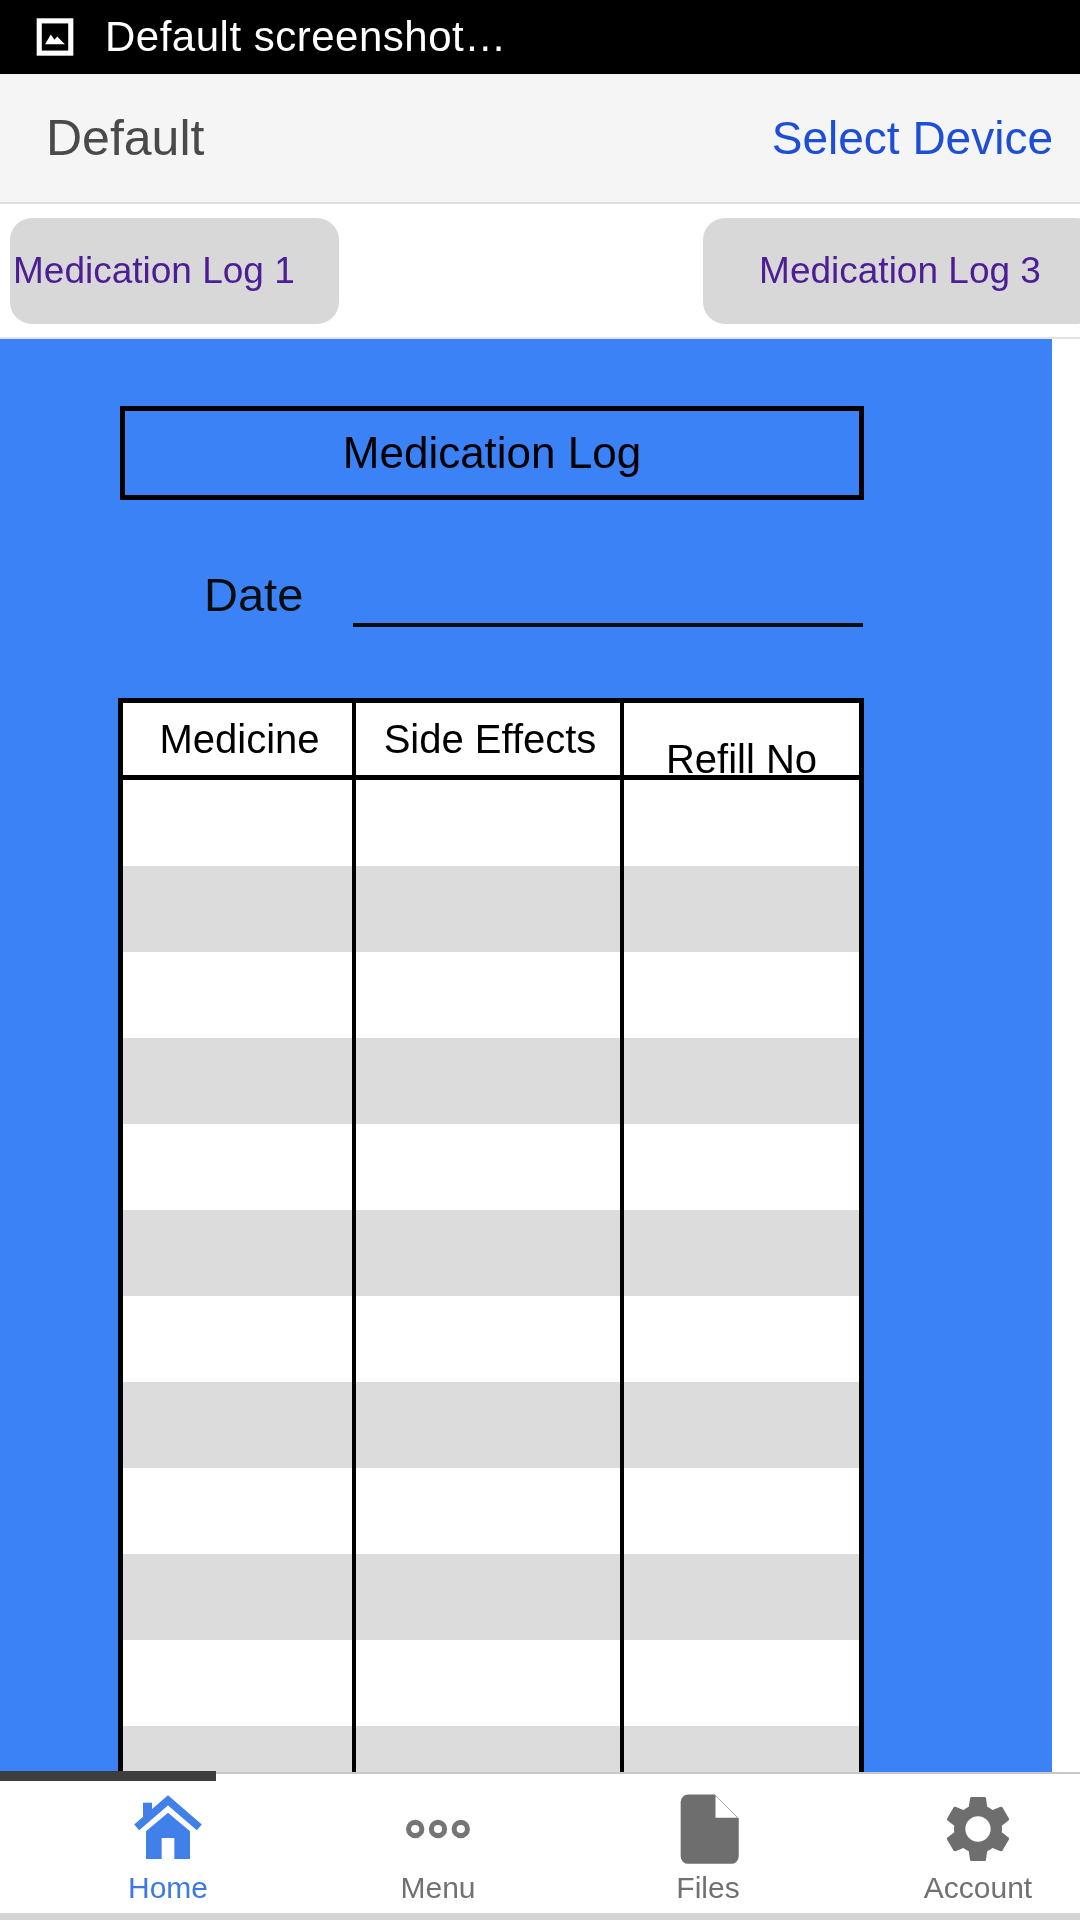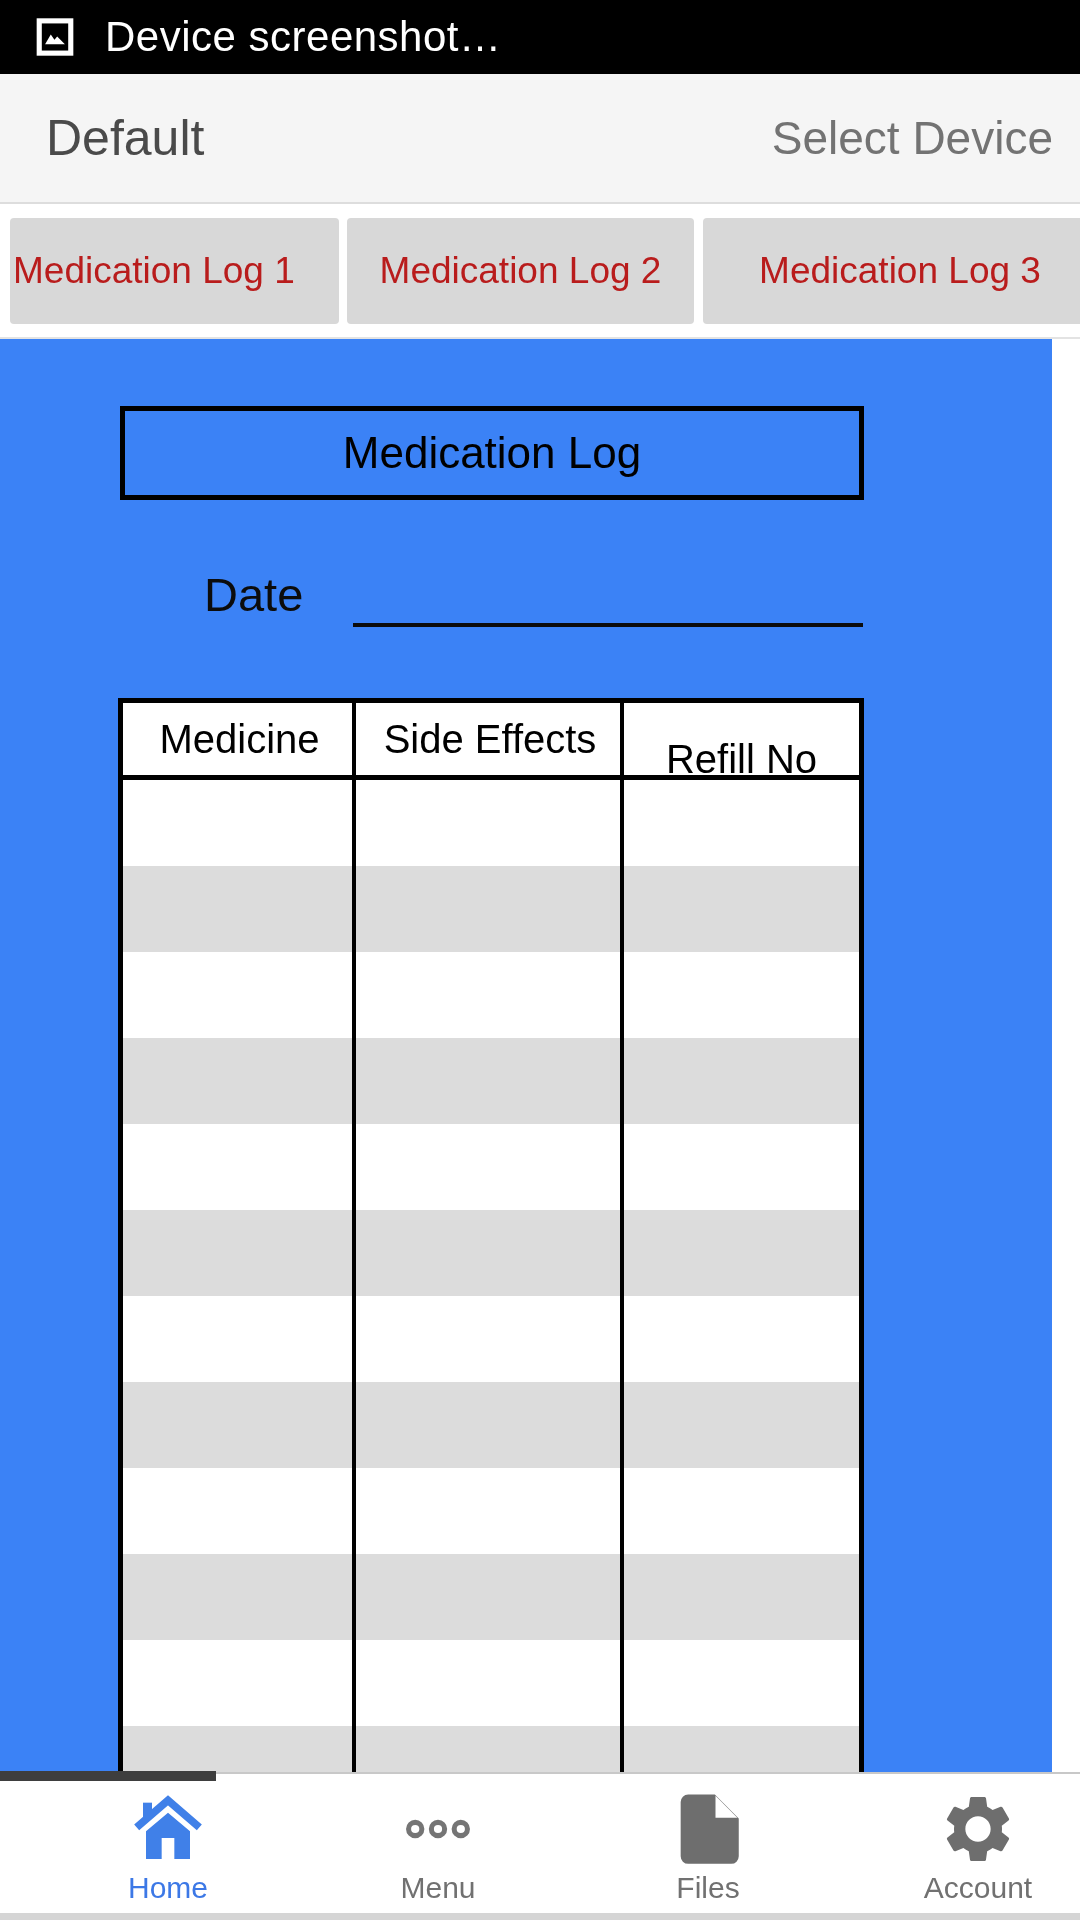--- a/index.html
+++ b/index.html
@@ -13,30 +13,30 @@
     display:flex;align-items:center;padding-left:33px;gap:28px;box-sizing:border-box;
   }
   .status-bar .txt{color:#fff;font-size:42px;letter-spacing:.5px;}
   
   .app-header{
     position:absolute;top:74px;left:0;width:1080px;height:130px;background:#f5f5f5;
     border-bottom:2px solid #ddd;display:flex;align-items:center;
     justify-content:space-between;padding:0 27px 0 46px;box-sizing:border-box;
   }
   .app-header .title{font-size:50px;color:#4a4a4a;}
-  .app-header .action{font-size:46px;color:#737373;cursor:pointer;}
+  .app-header .action{font-size:46px;color:#1d4ed8;cursor:pointer;}
   
   .tab-bar{
     position:absolute;top:206px;left:0;width:1080px;height:131px;background:#fff;
     border-bottom:2px solid #e3e3e3;
   }
   .tab{
-    position:absolute;top:12px;height:106px;background:#d8d8d8;border-radius:4px;
+    position:absolute;top:12px;height:106px;background:#d8d8d8;border-radius:22px;
     display:flex;align-items:center;justify-content:center;
-    font-size:37px;color:#b91c1c;white-space:nowrap;overflow:hidden;cursor:pointer;
+    font-size:37px;color:#4c1d95;white-space:nowrap;overflow:hidden;cursor:pointer;
   }
   .tab--1{left:10px;width:326px;justify-content:flex-start;padding-left:3px;}
   .tab--2{left:347px;width:347px;}
   .tab--3{left:703px;width:394px;}
   
   .content{position:absolute;top:339px;left:0;width:1052px;height:1434px;background:#3b82f6;text-align:center;}
   .title-box{
     position:absolute;top:67px;left:120px;width:744px;height:94px;
     border:5px solid #000;box-sizing:border-box;
     display:flex;align-items:center;justify-content:center;
@@ -83,31 +83,30 @@
 </head>
 <body>
 
 <div class="screen">
 
   <div class="status-bar">
     <svg class="ic" width="44" height="46" viewBox="0 0 24 24">
       <rect x="3.4" y="3.2" width="17.2" height="17.6" fill="none" stroke="#fff" stroke-width="2.8"></rect>
       <path d="M6.6 16 L9.7 10.6 L11.7 13.5 L13.2 11.7 L17.4 16 Z" fill="#fff"></path>
     </svg>
-    <span class="txt">Device screenshot…</span>
+    <span class="txt">Default screenshot…</span>
   </div>
 
   <div class="app-header">
     <span class="title">Default</span>
     <span class="action">Select Device</span>
   </div>
 
   <div class="tab-bar">
     <div class="tab tab--1">Medication Log 1</div>
-    <div class="tab tab--2">Medication Log 2</div>
     <div class="tab tab--3">Medication Log 3</div>
   </div>
 
   <div class="content">
     <div class="title-box">
       <span>Medication Log</span>
     </div>
 
     <span class="date-label">Date</span>
     <div class="date-line"></div>

